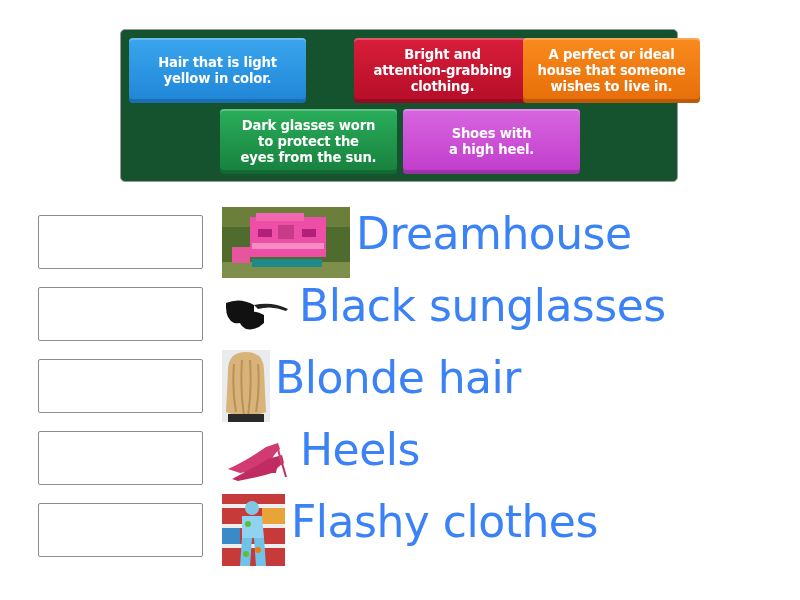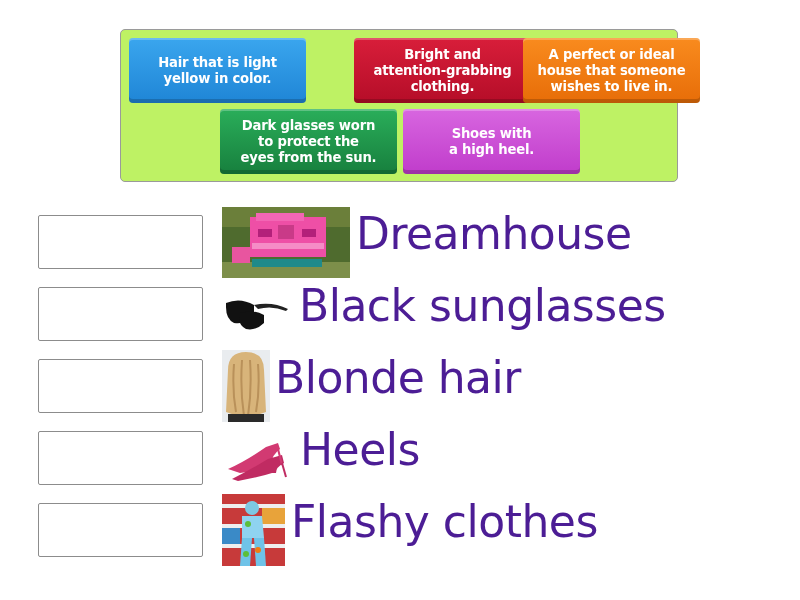--- a/index.html
+++ b/index.html
@@ -2,21 +2,21 @@
 <html><head>
 <meta charset="utf-8">
 <style>
   html, body { margin: 0; padding: 0; }
   body {
     width: 800px; height: 600px; background: #ffffff; position: relative; overflow: hidden;
     font-family: "Liberation Sans", sans-serif;
   }
   .bank {
     position: absolute; left: 120px; top: 29px; width: 558px; height: 153px;
-    border: 1px solid #9a9a9a; border-radius: 5px; background: #bef264; box-sizing: border-box;
+    border: 1px solid #9a9a9a; border-radius: 5px; background: #14532d; box-sizing: border-box;
   }
   .card {
     position: absolute; height: 65px; width: 177px; border-radius: 4px;
     color: #fff; font-family: "DejaVu Sans", sans-serif; font-weight: bold;
     font-size: 13.2px; line-height: 16px; text-align: center;
     display: flex; align-items: center; justify-content: center;
     box-sizing: border-box; padding: 0 6px; cursor: grab;
     box-shadow: inset 0 -4px 0 rgba(0,0,0,0.18), inset 0 2px 0 rgba(255,255,255,0.25);
     letter-spacing: -0.2px;
   }
@@ -24,21 +24,21 @@
   .row {
     position: absolute; left: 38px; height: 56px; width: 700px;
   }
   .slot {
     position: absolute; left: 0; top: 0; width: 165px; height: 54px;
     border: 1px solid #8c8c8c; border-radius: 2px; box-sizing: border-box; background: #fff;
   }
   .pic { position: absolute; top: 0; overflow: hidden; }
   .label {
     position: absolute; font-family: "DejaVu Sans", sans-serif; font-size: 44px;
-    color: #4c1d95; white-space: nowrap; letter-spacing: -0.5px;
+    color: #3b82f6; white-space: nowrap; letter-spacing: -0.5px;
   }
 </style>
 </head>
 <body>
 
 <div class="bank">
   <div class="card" style="left:8px;top:8px;background:linear-gradient(#3aa6ee,#1f85d6);">
     <span>Hair that is light
 yellow in color.</span>
   </div>

